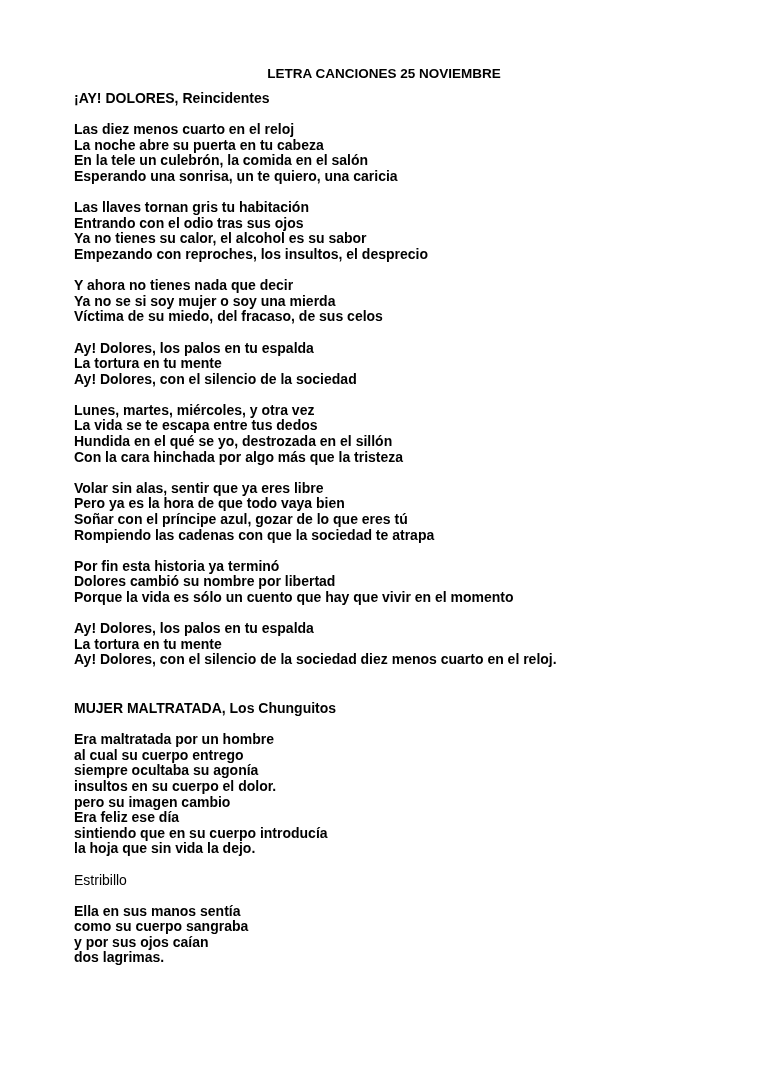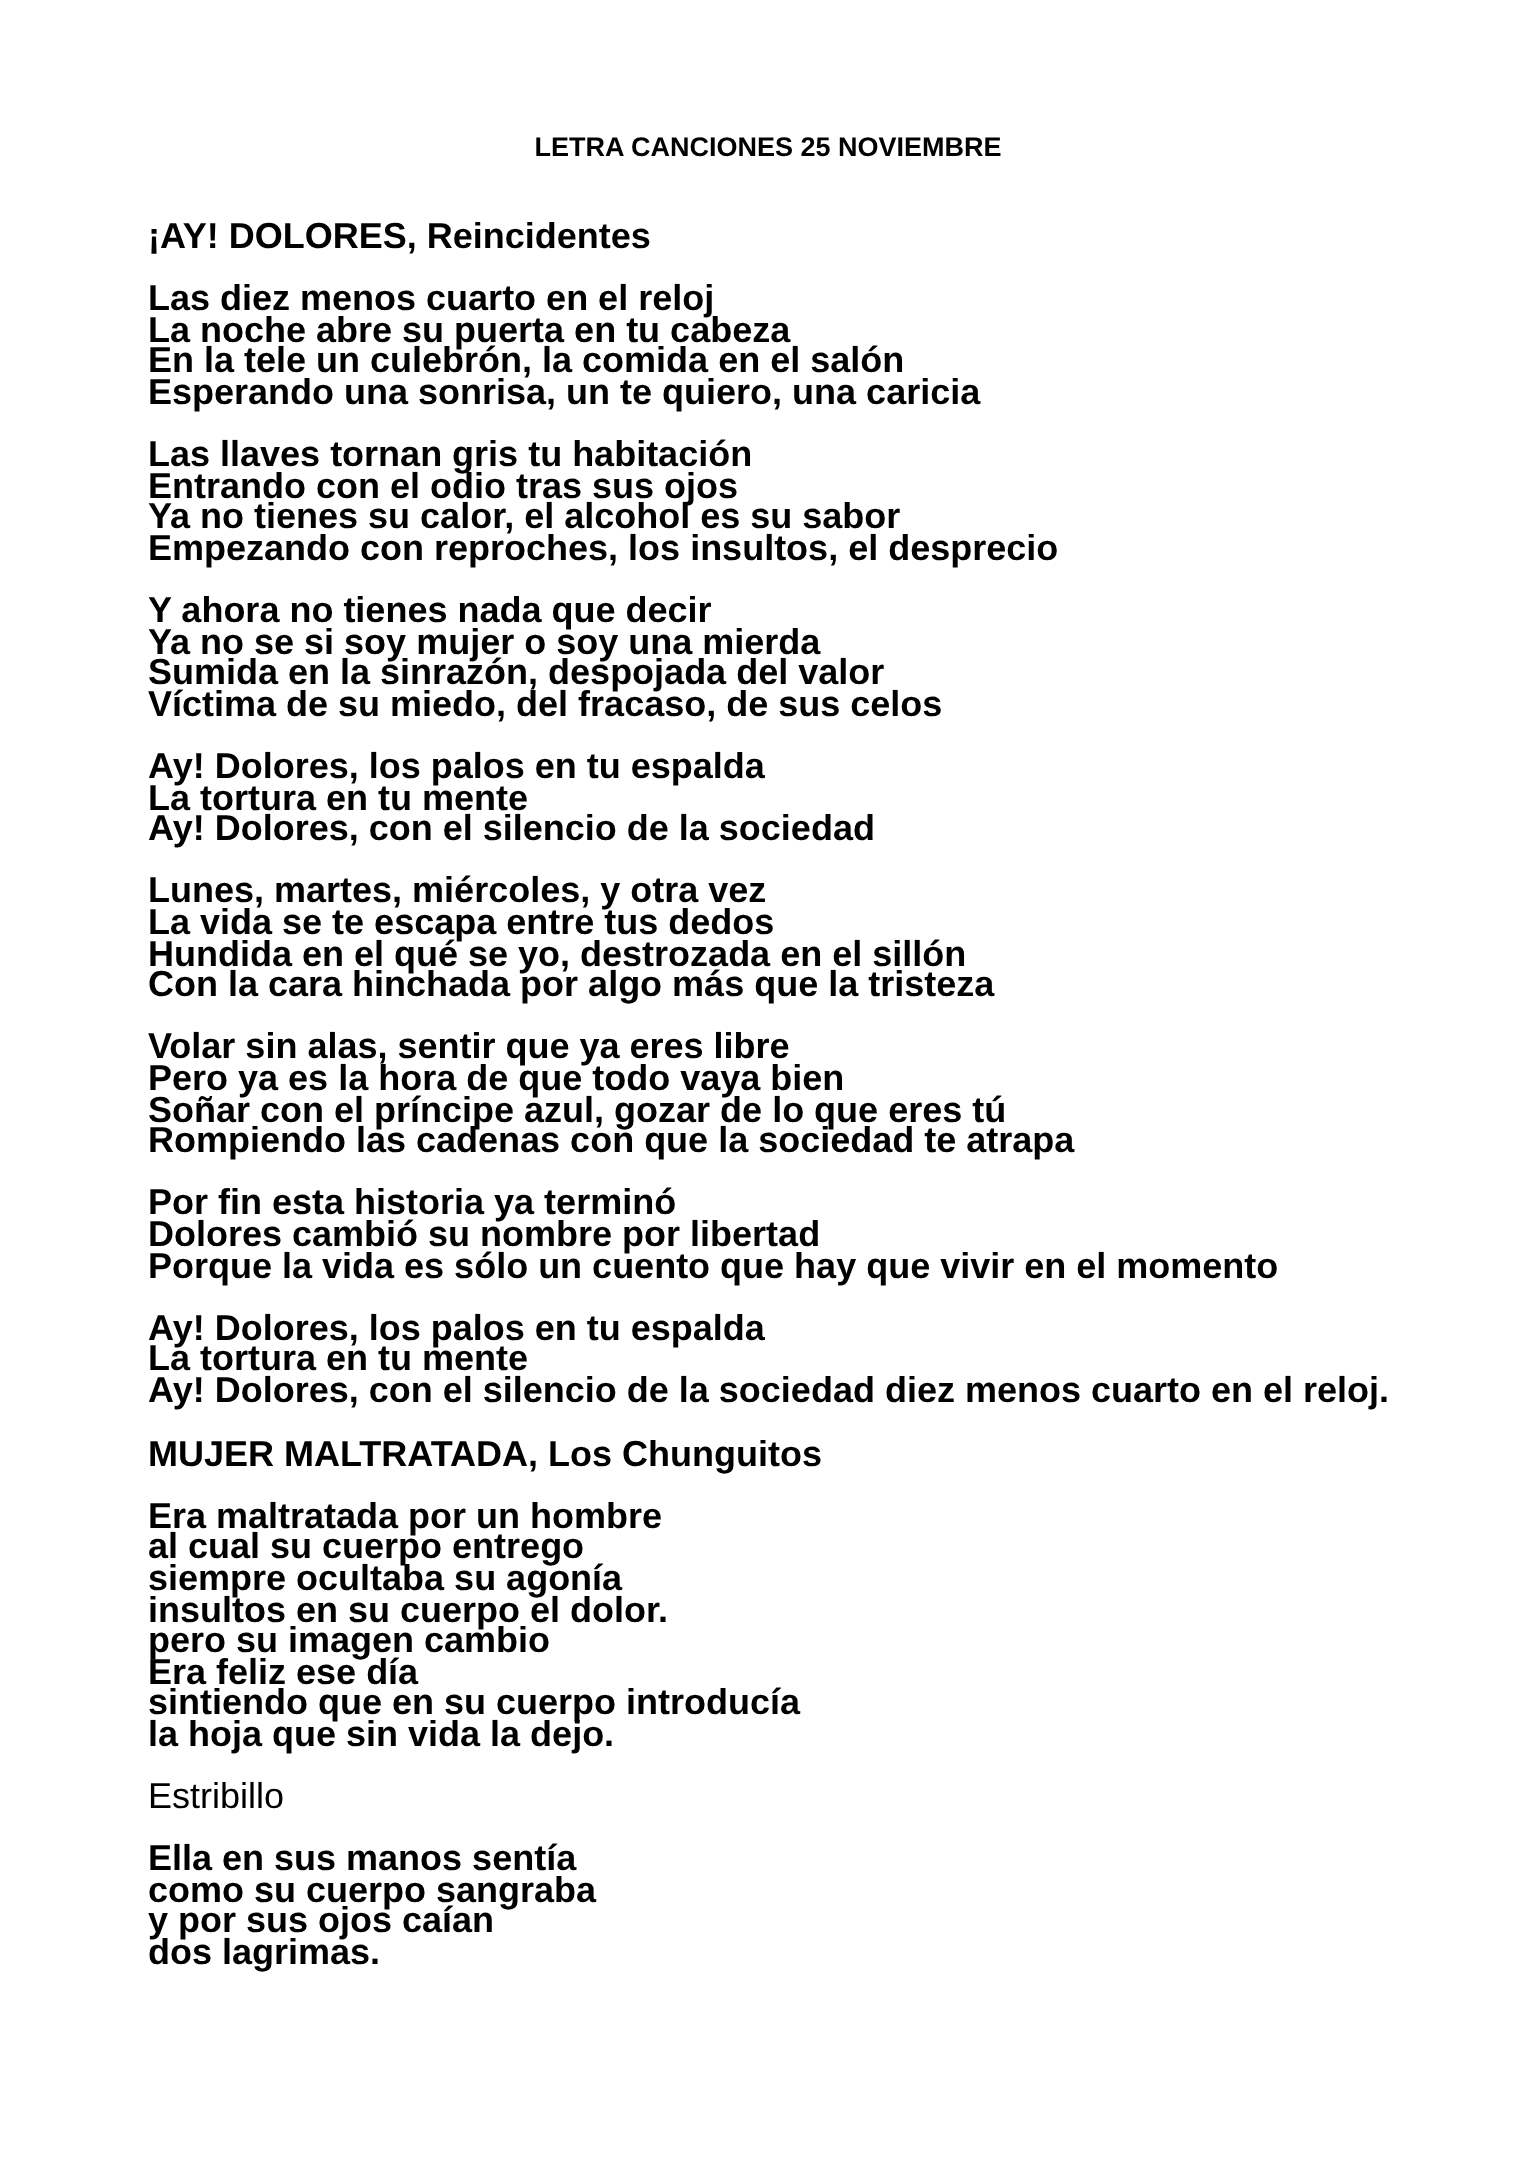--- a/index.html
+++ b/index.html
@@ -31,41 +31,41 @@
       font-weight: bold;
       font-size: 13.5px;
       line-height: 16px;
       padding-left: 0;
       box-sizing: border-box;
       letter-spacing: 0px;
     }
     .content {
       position: absolute;
       left: 74px;
-      top: 111px;
+      top: 91px;
       width: 640px;
-      font-size: 18px;
+      font-size: 14px;
       line-height: 15.6px;
     }
     .song-heading {
       font-weight: bold;
       margin: 0;
       height: 15.6px;
       white-space: nowrap;
     }
     .stanza {
       margin-top: 15.6px;
     }
     .line {
       white-space: nowrap;
       height: 15.6px;
       font-weight: bold;
     }
     .song2 {
-      margin-top: 16px;
+      margin-top: 33px;
     }
     .label-plain {
       font-weight: normal;
     }
   </style>
 </head>
 <body>
 
 <div class="page">
   <div class="doc-title">LETRA CANCIONES 25 NOVIEMBRE</div>
@@ -85,21 +85,20 @@
       <div class="stanza">
         <div class="line">Las llaves tornan gris tu habitación</div>
         <div class="line">Entrando con el odio tras sus ojos</div>
         <div class="line">Ya no tienes su calor, el alcohol es su sabor</div>
         <div class="line">Empezando con reproches, los insultos, el desprecio</div>
       </div>
 
       <div class="stanza">
         <div class="line">Y ahora no tienes nada que decir</div>
         <div class="line">Ya no se si soy mujer o soy una mierda</div>
-        <div class="line">Sumida en la sinrazón, despojada del valor</div>
         <div class="line">Víctima de su miedo, del fracaso, de sus celos</div>
       </div>
 
       <div class="stanza">
         <div class="line">Ay! Dolores, los palos en tu espalda</div>
         <div class="line">La tortura en tu mente</div>
         <div class="line">Ay! Dolores, con el silencio de la sociedad</div>
       </div>
 
       <div class="stanza">

